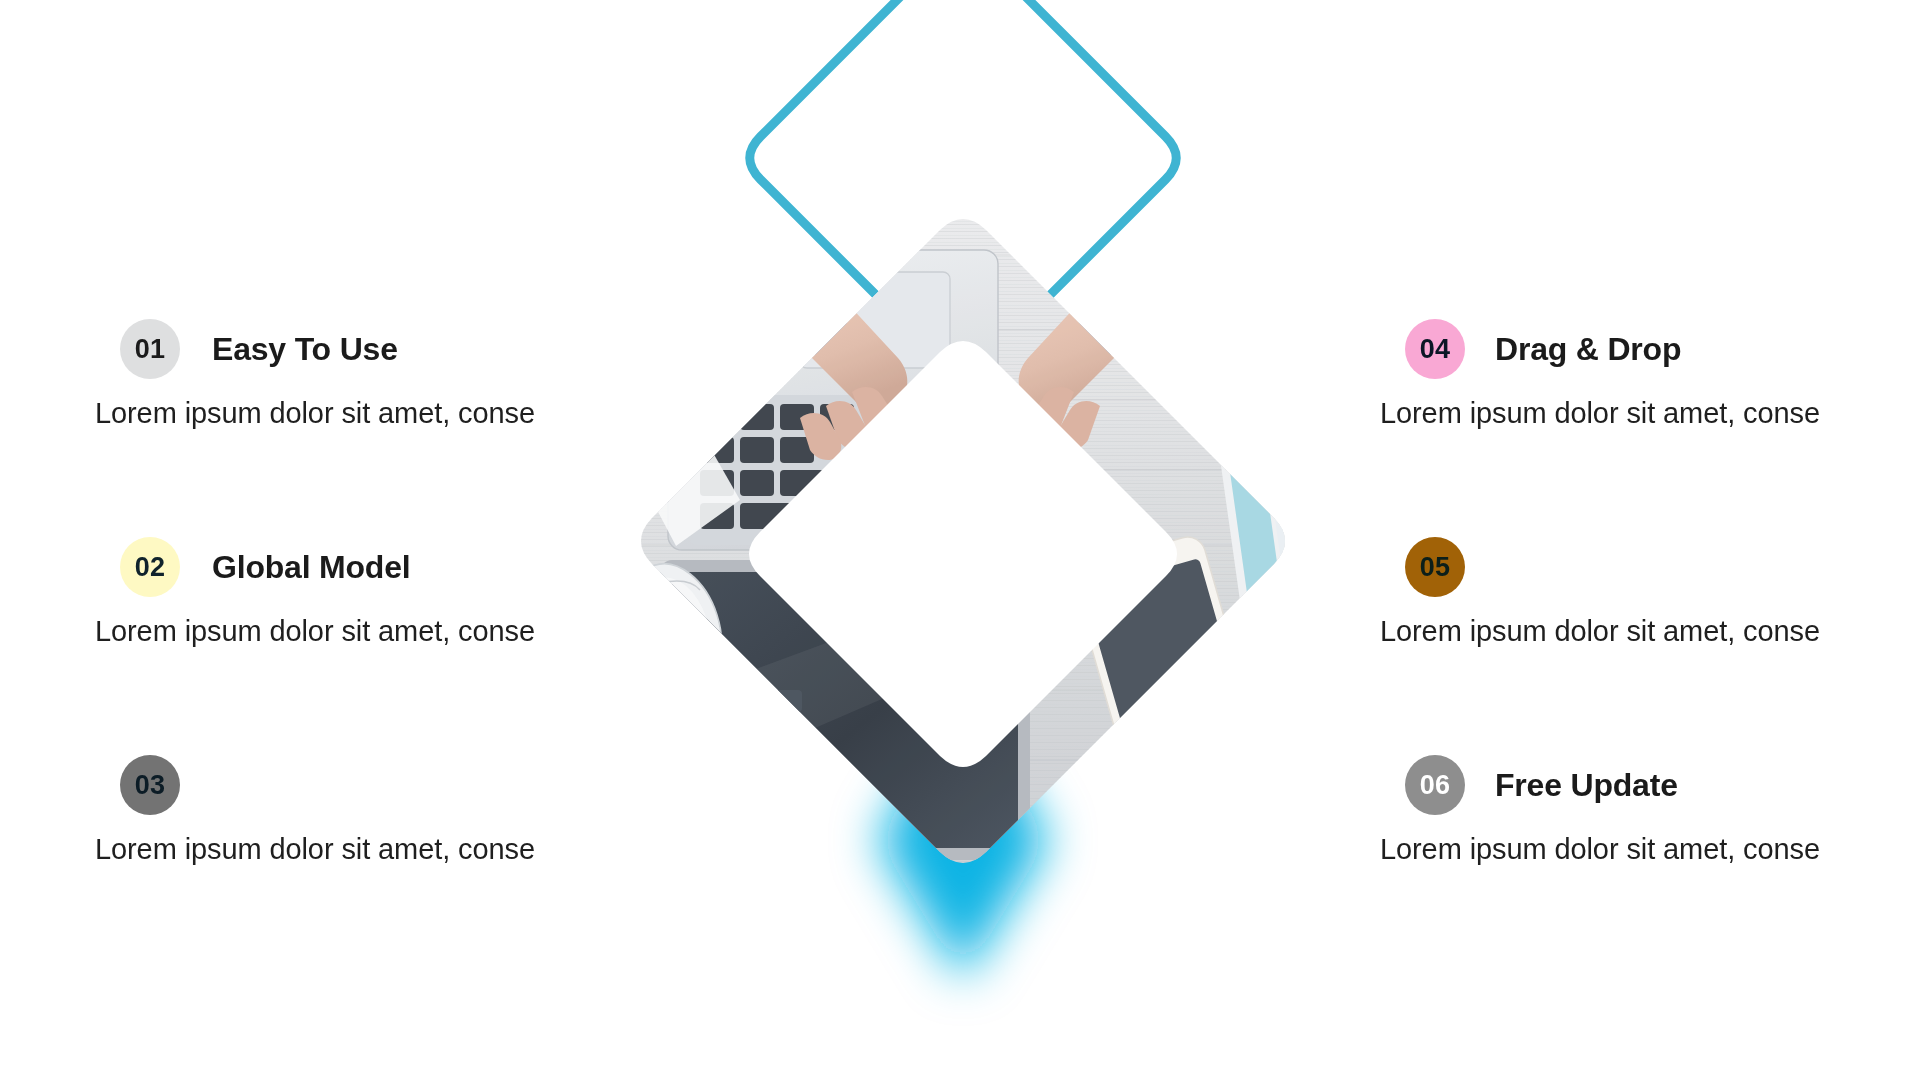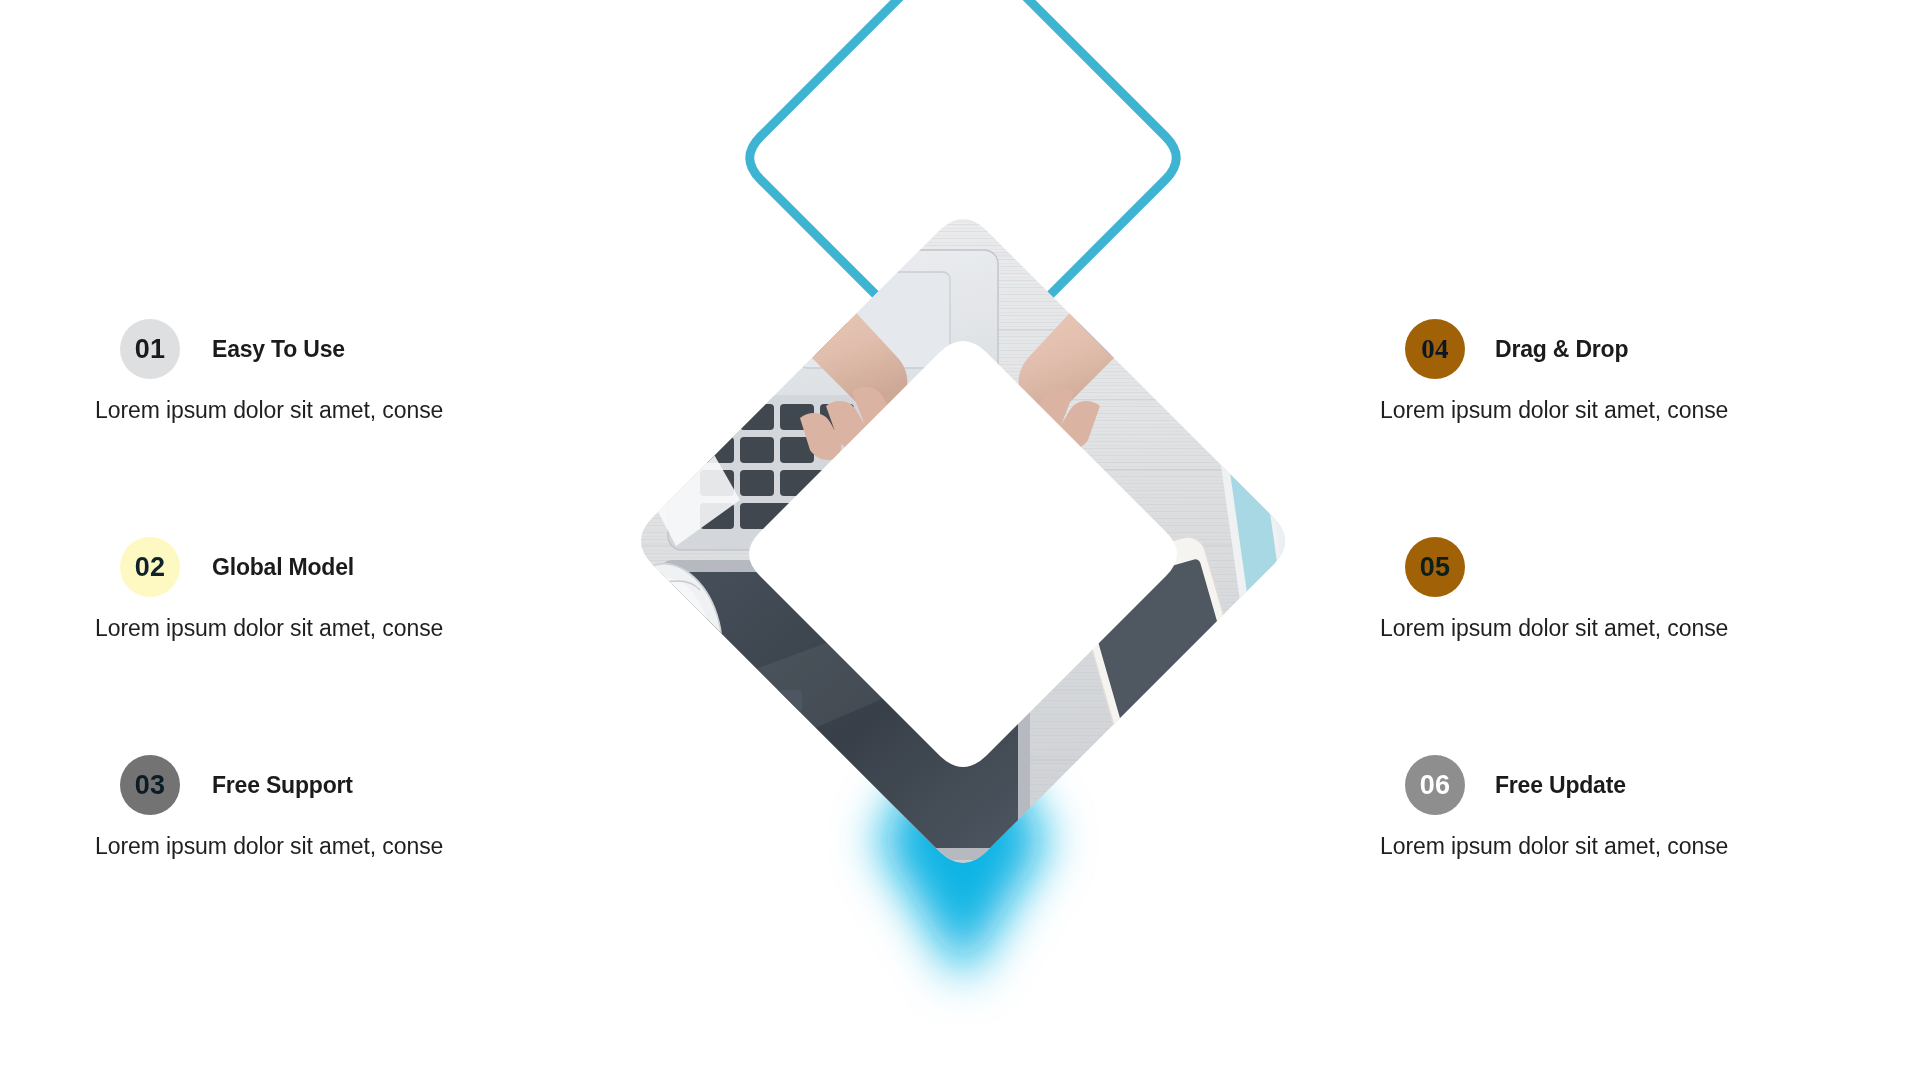--- a/index.html
+++ b/index.html
@@ -65,29 +65,29 @@
     display: flex;
     align-items: center;
     justify-content: center;
     font-size: 27px;
     font-weight: 700;
     letter-spacing: 0.2px;
     line-height: 1;
   }
 
   .feature-title {
-    font-size: 23px;
+    font-size: 32px;
     font-weight: 700;
     color: #1b1b1b;
     letter-spacing: -0.2px;
     white-space: nowrap;
   }
 
   .feature-desc {
-    font-size: 23px;
+    font-size: 29px;
     color: #1f1f1f;
     font-weight: 400;
     letter-spacing: -0.1px;
     white-space: nowrap;
   }
 
   
   .col-left .badge { margin-left: 25px; }
   .col-left .feature-title { margin-left: 32px; }
   .col-left .feature-desc { margin-left: 0px; margin-top: 17px; }
@@ -346,32 +346,31 @@
       <div class="feature-head">
         <div class="badge" style="background-color: #fef9c3; color: rgb(16, 35, 44);">02</div>
         <div class="feature-title">Global Model</div>
       </div>
       <div class="feature-desc">Lorem ipsum dolor sit amet, conse</div>
     </div>
 
     <div class="feature">
       <div class="feature-head">
         <div class="badge" style="background-color: #737373; color: rgb(12, 28, 38);">03</div>
-        <div class="feature-title">Free Support</div>
       </div>
       <div class="feature-desc">Lorem ipsum dolor sit amet, conse</div>
     </div>
 
   </div>
 
   <div class="col col-right">
 
     <div class="feature">
       <div class="feature-head">
-        <div class="badge" style="background-color: #a16207; color: rgb(12, 23, 38); font-family: Liberation Serif, serif;">04</div>
+        <div class="badge" style="background-color: #f9a8d4; color: rgb(12, 23, 38);">04</div>
         <div class="feature-title">Drag &amp; Drop</div>
       </div>
       <div class="feature-desc">Lorem ipsum dolor sit amet, conse</div>
     </div>
 
     <div class="feature">
       <div class="feature-head">
         <div class="badge" style="background-color: #a16207; color: rgb(12, 31, 26);">05</div>
       </div>
       <div class="feature-desc">Lorem ipsum dolor sit amet, conse</div>

